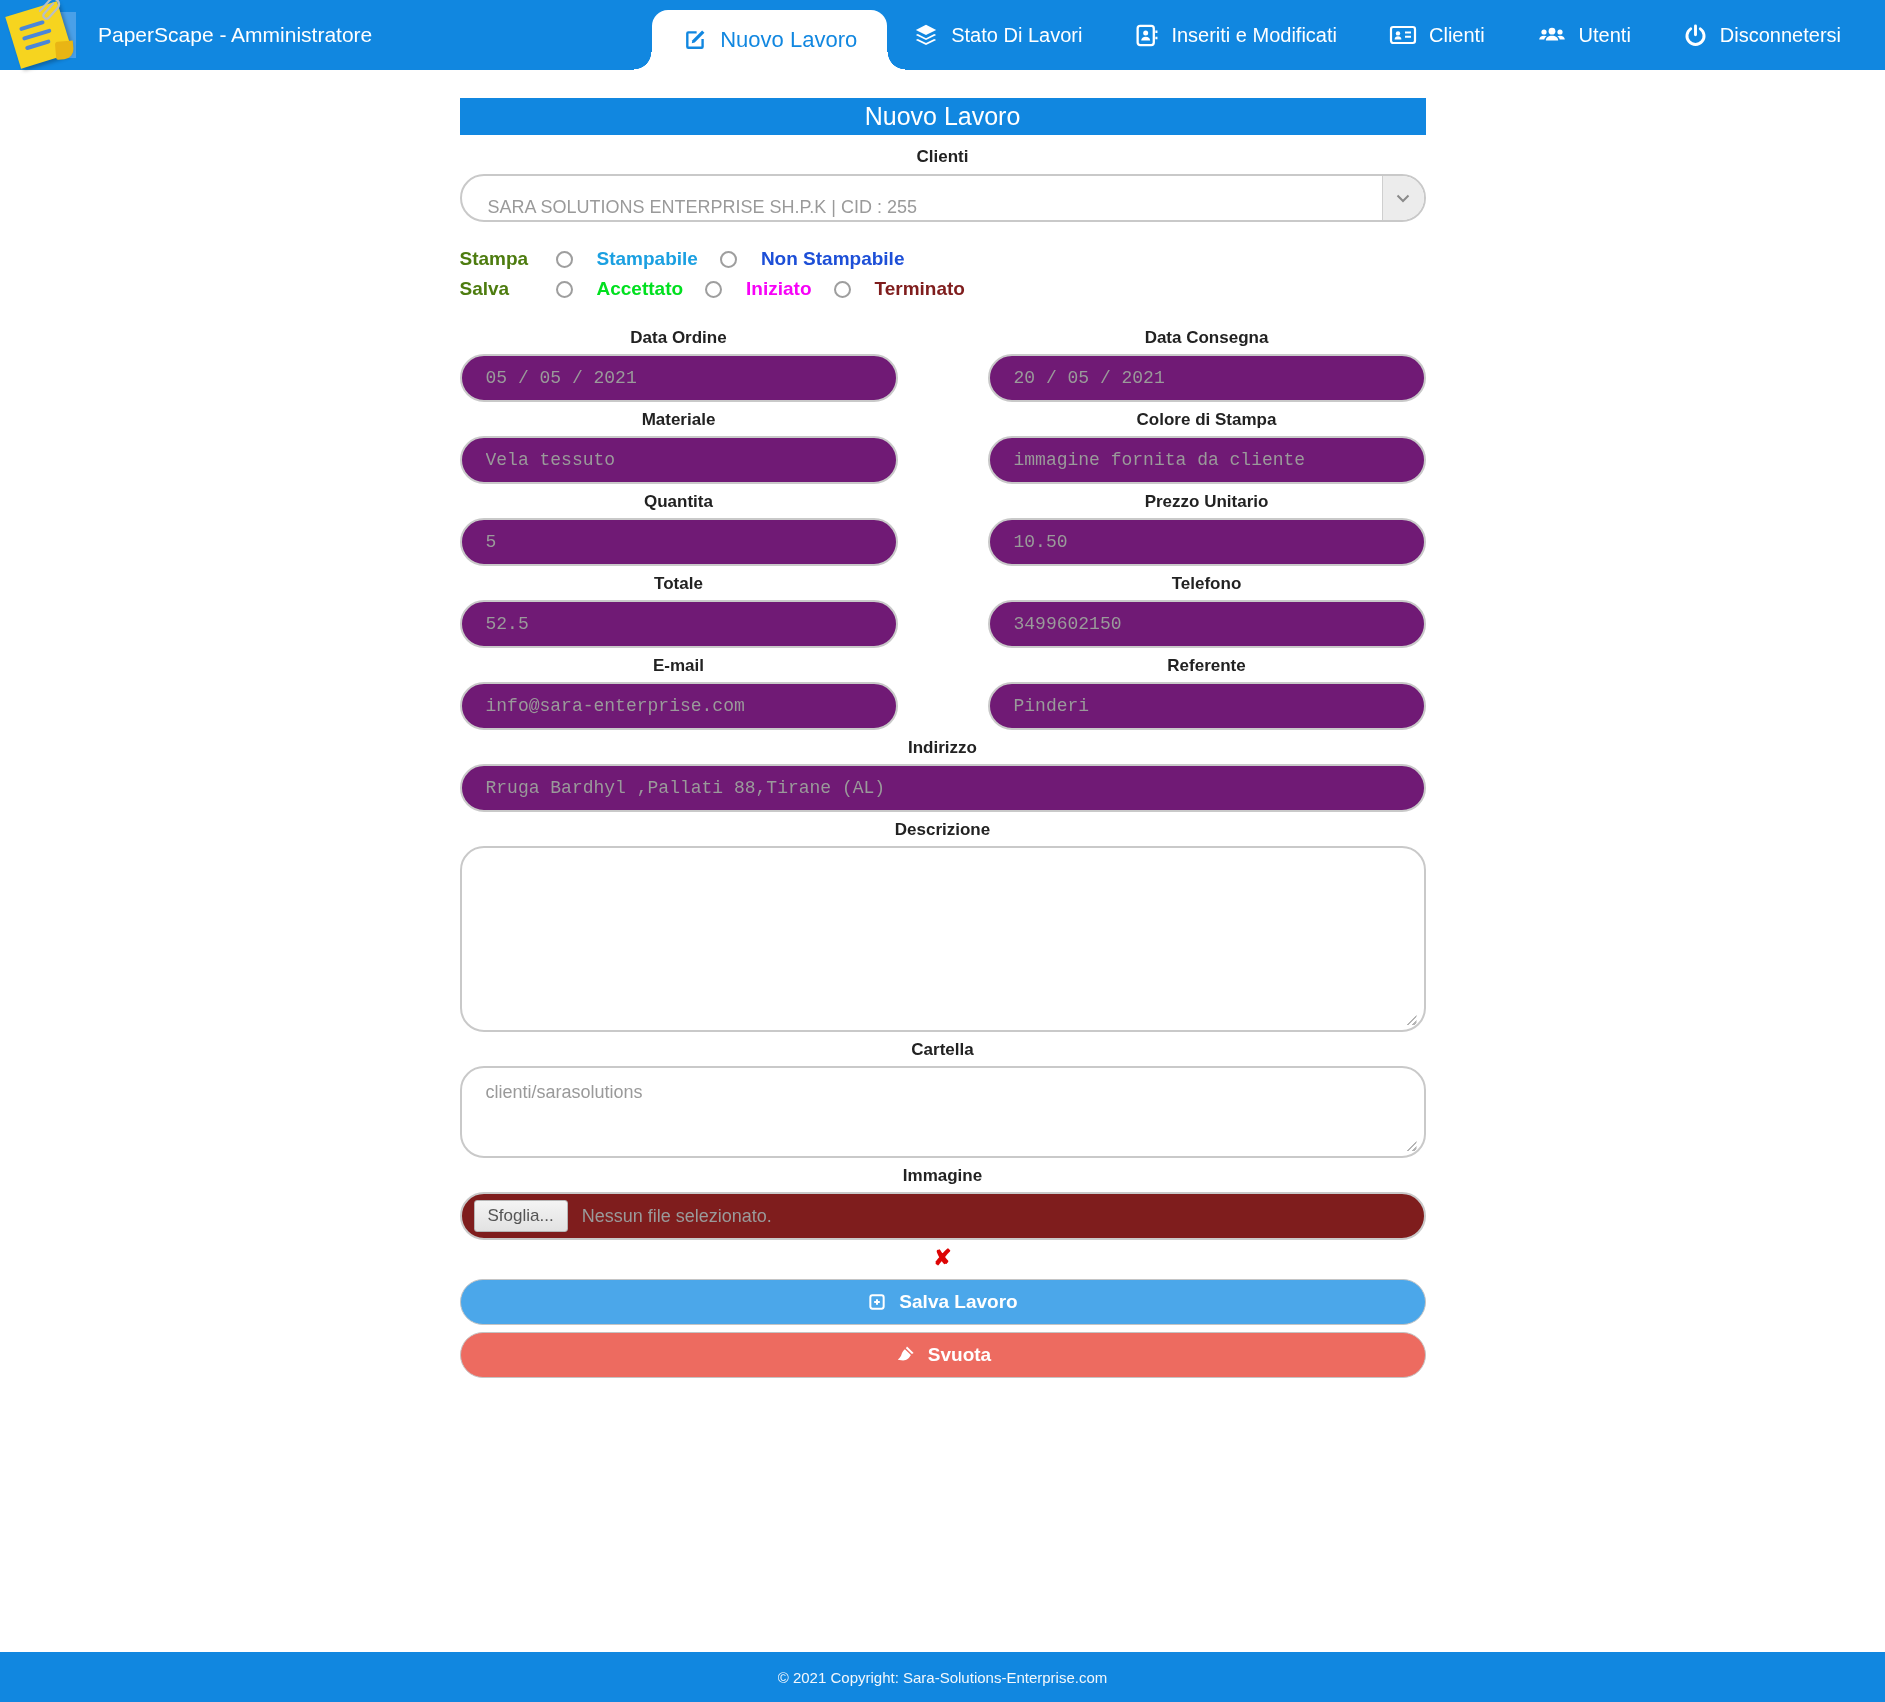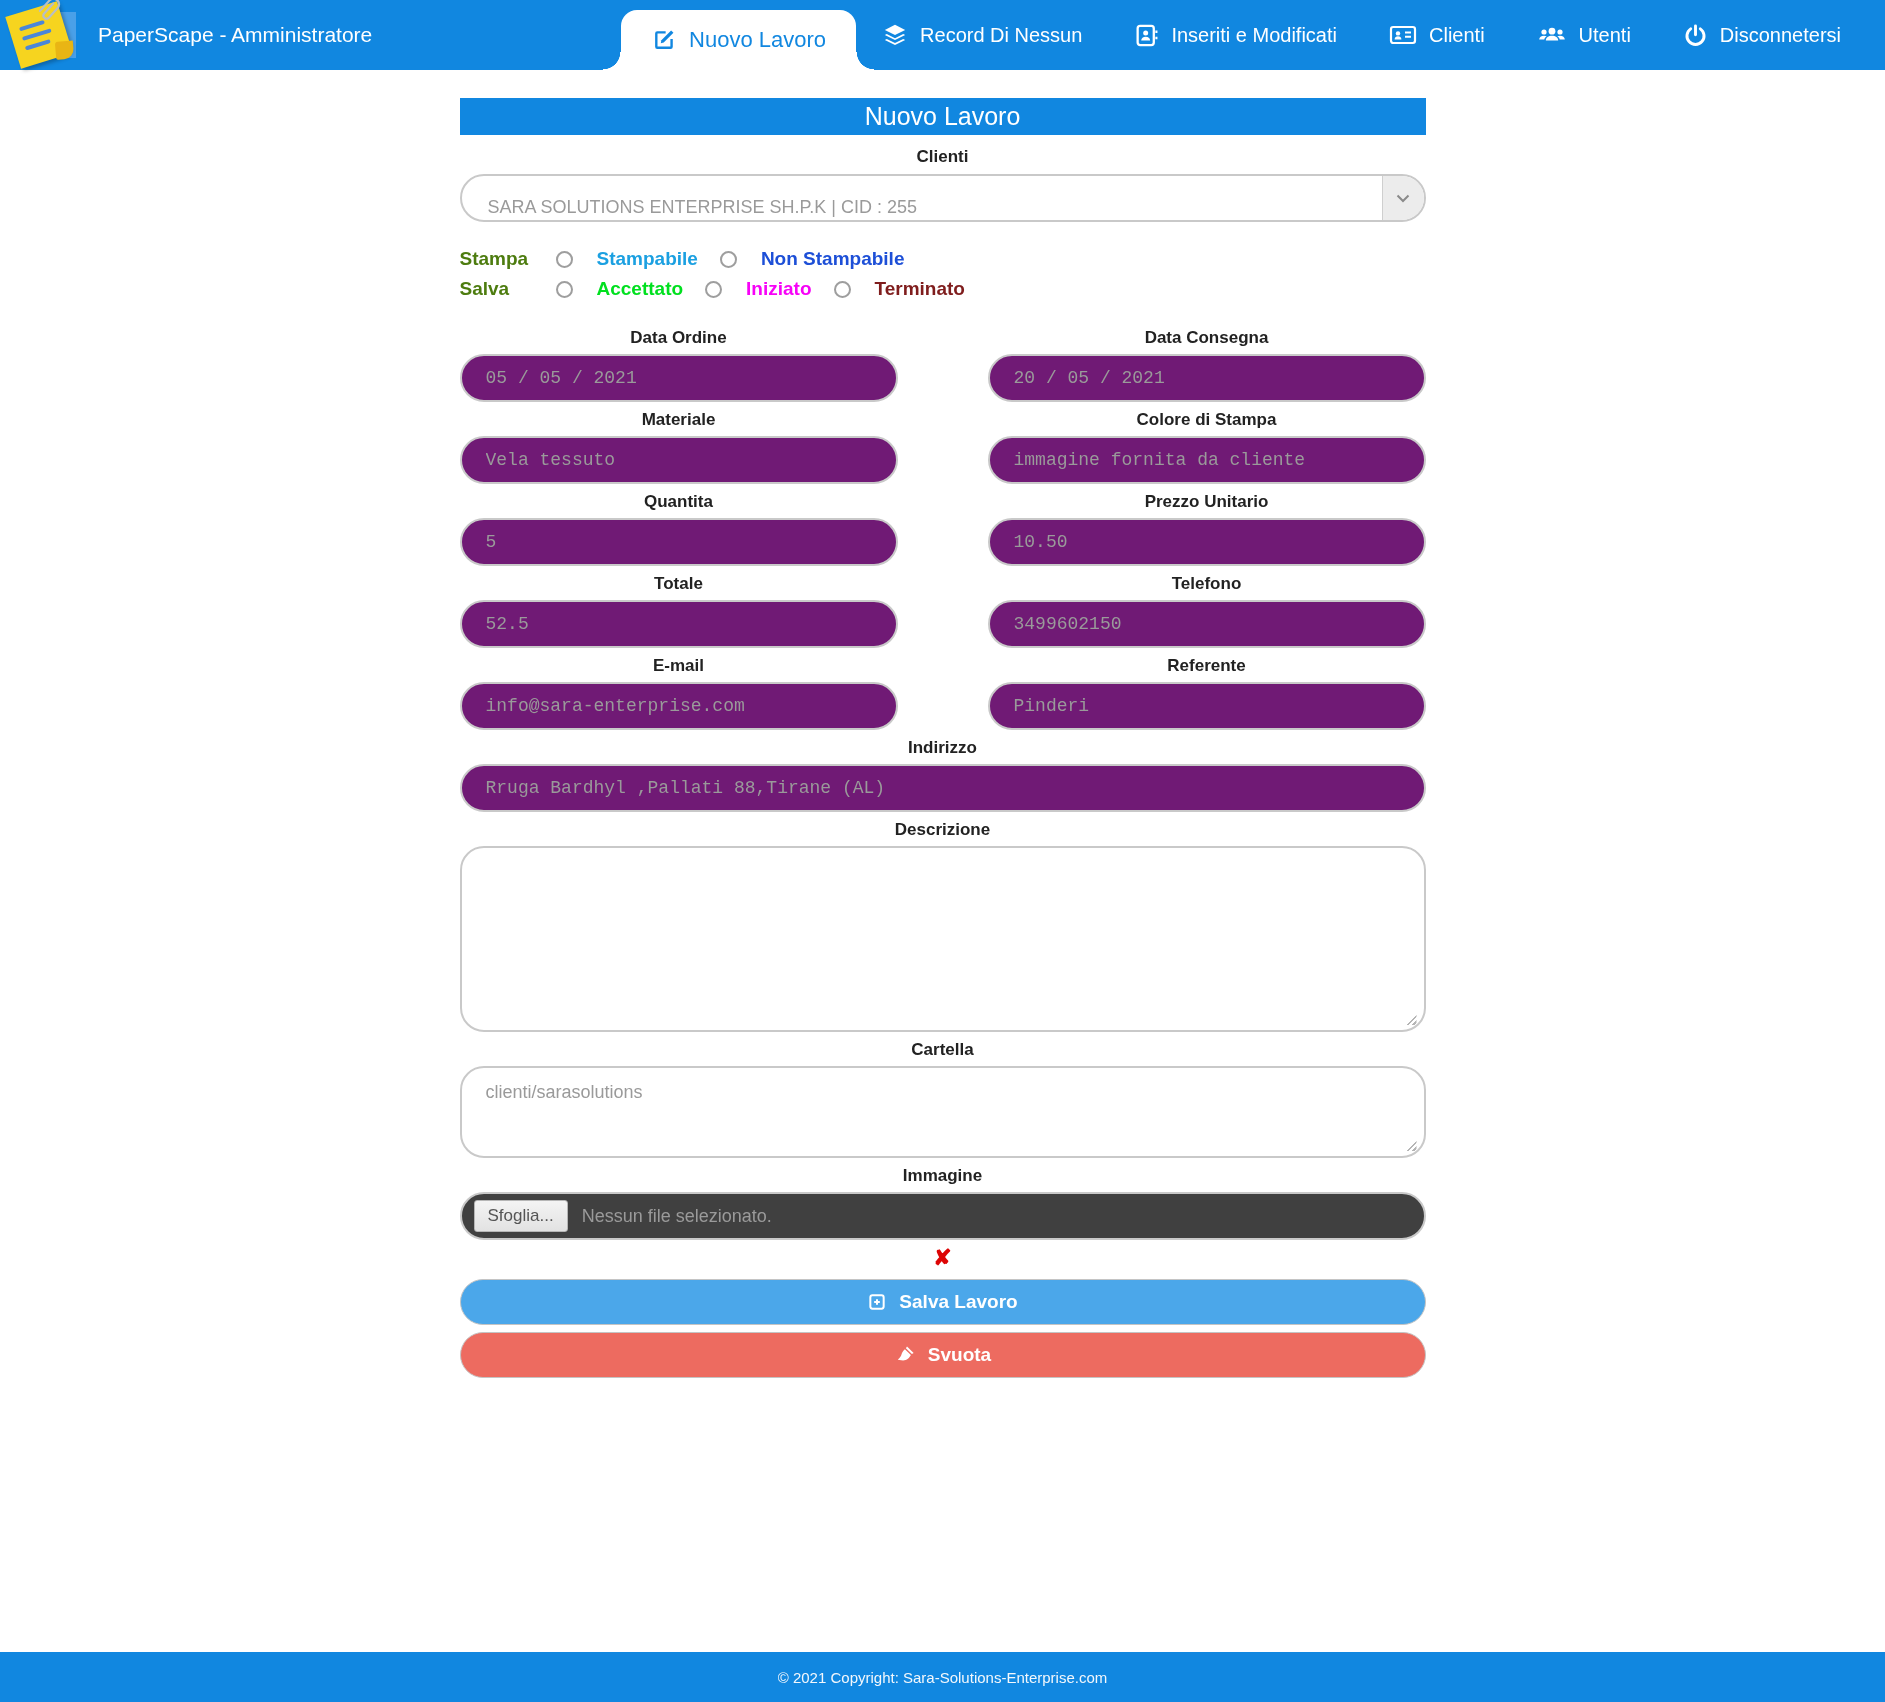--- a/index.html
+++ b/index.html
@@ -100,21 +100,21 @@
     resize:none; outline:none; font-family:"Liberation Sans",sans-serif;
   }
   .ta-lg{ height:186px; }
   .ta-sm{ height:92px; }
   .grip{ position:absolute; right:9px; bottom:7px; width:11px; height:11px;
          clip-path:polygon(100% 0,100% 100%,0 100%);
          background:repeating-linear-gradient(135deg,#b5b5b5 0 1.5px,transparent 1.5px 4px); }
 
   .file-pill{
     margin-top:4px; height:48px; border:2px solid #c9c9c9; border-radius:24px;
-    display:flex; align-items:center; padding:0 10px 0 12px; gap:14px; background:#404040;
+    display:flex; align-items:center; padding:0 10px 0 12px; gap:14px; background:#7f1d1d;
   }
   .browse-btn{
     background:linear-gradient(#f4f4f4,#e2e2e2); border:1px solid #b6b6b6; border-radius:3px;
     color:#555555; font-size:17px; padding:5px 13px; cursor:pointer; white-space:nowrap;
   }
   .file-status{ color:#9a9a9a; font-size:18px; }
 
   .clear-x{ text-align:center; margin-top:5px; }
   .clear-x span{ color:#dd0505; font-size:22px; font-weight:700; cursor:pointer; }
 
@@ -163,21 +163,21 @@
       <span>Nuovo Lavoro</span>
       <span class="tab-curve right"></span>
     </a>
 
     <a class="nav-item">
       <svg width="26" height="26" viewBox="0 0 24 24" fill="currentColor">
         <path d="M12 2.6l9.4 4.7L12 12 2.6 7.3z"></path>
         <path d="M4.4 11.1L12 14.9l7.6-3.8 1.8.9-9.4 4.7-9.4-4.7z"></path>
         <path d="M4.4 15.6L12 19.4l7.6-3.8 1.8.9L12 21.2l-9.4-4.7z"></path>
       </svg>
-      <span>Record Di Nessun</span>
+      <span>Stato Di Lavori</span>
     </a>
 
     <a class="nav-item">
       <svg width="25" height="25" viewBox="0 0 24 24" fill="none" stroke="currentColor">
         <rect x="3.5" y="2.8" width="15.5" height="18.4" rx="2.4" stroke-width="2.2"></rect>
         <path d="M21.5 7.2v2.4M21.5 13.2v2.4" stroke-width="2"></path>
         <circle cx="11.2" cy="9.6" r="2.4" fill="currentColor" stroke="none"></circle>
         <path d="M6.9 16.8c0-2.4 1.9-3.7 4.3-3.7s4.3 1.3 4.3 3.7z" fill="currentColor" stroke="none"></path>
       </svg>
       <span>Inseriti e Modificati</span>

